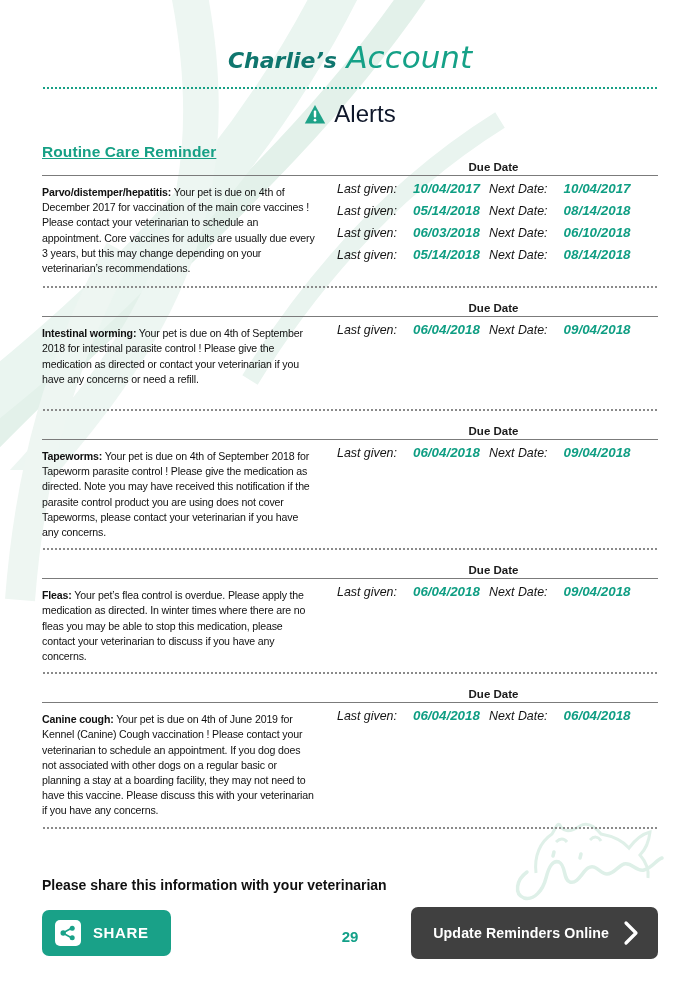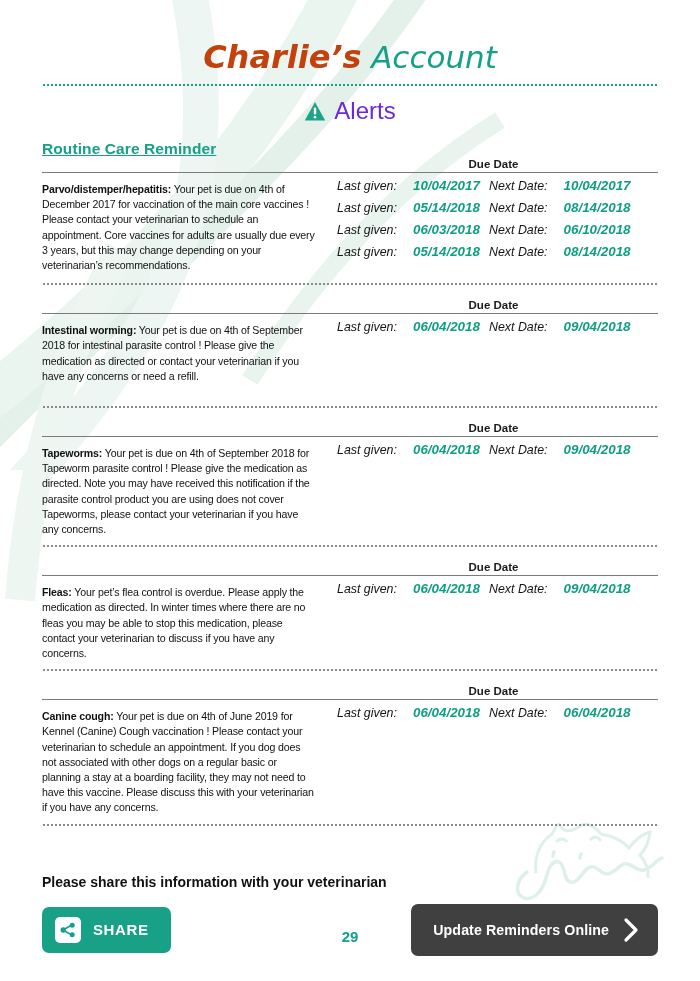--- a/index.html
+++ b/index.html
@@ -46,22 +46,22 @@
     font-size: 30px;
     line-height: 34px;
     color: #17a085;
     letter-spacing: 0px;
     white-space: nowrap;
   }
   .acct-title .pet {
     font-family: "DejaVu Sans", sans-serif;
     font-style: italic;
     font-weight: 700;
-    font-size: 32px;
-    color: #c2410c;
+    font-size: 22px;
+    color: #0f766e;
   }
   .acct-title .acct-word {
     font-family: "DejaVu Sans", sans-serif;
     font-style: italic;
     font-weight: 400;
     font-size: 31px;
     color: #15a187;
   }
 
   .dotted-rule-teal {
@@ -77,21 +77,21 @@
     margin-top: 12px;
     display: flex;
     align-items: center;
     justify-content: center;
     gap: 8px;
   }
   .alert-tri { display: block; }
   .alerts-word {
     font-family: "Liberation Sans", sans-serif;
     font-size: 24px;
-    color: #6d28d9;
+    color: #0f172a;
     font-weight: 400;
     line-height: 26px;
   }
 
   .section-heading {
     margin: 16px 0 0 42px;
     font-family: "Liberation Sans", sans-serif;
     font-weight: 700;
     font-size: 15.5px;
     color: #16a085;

